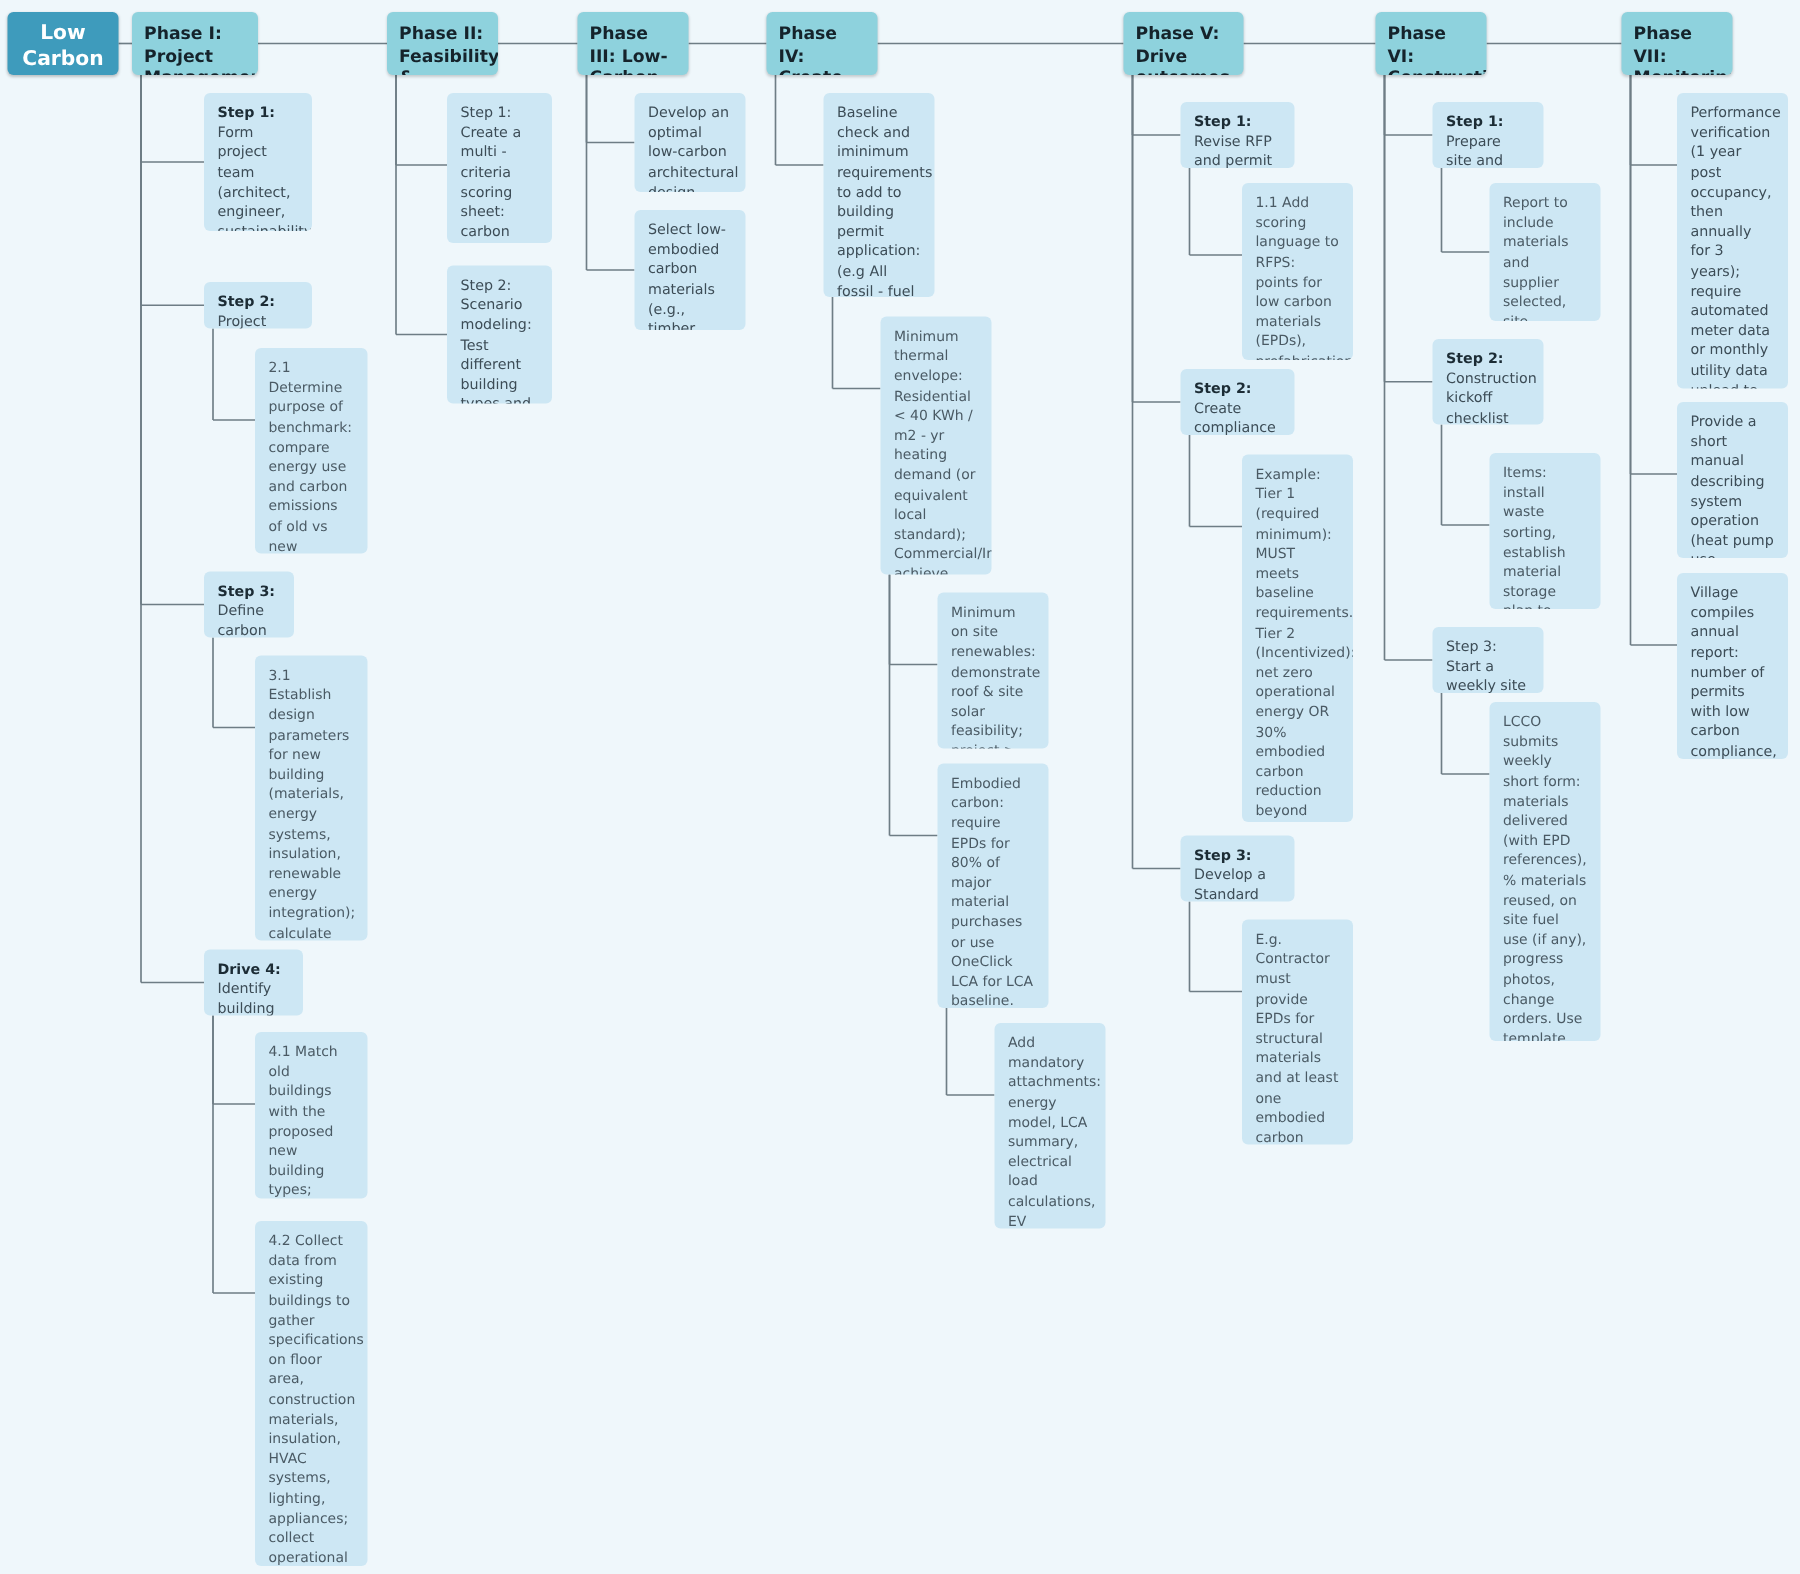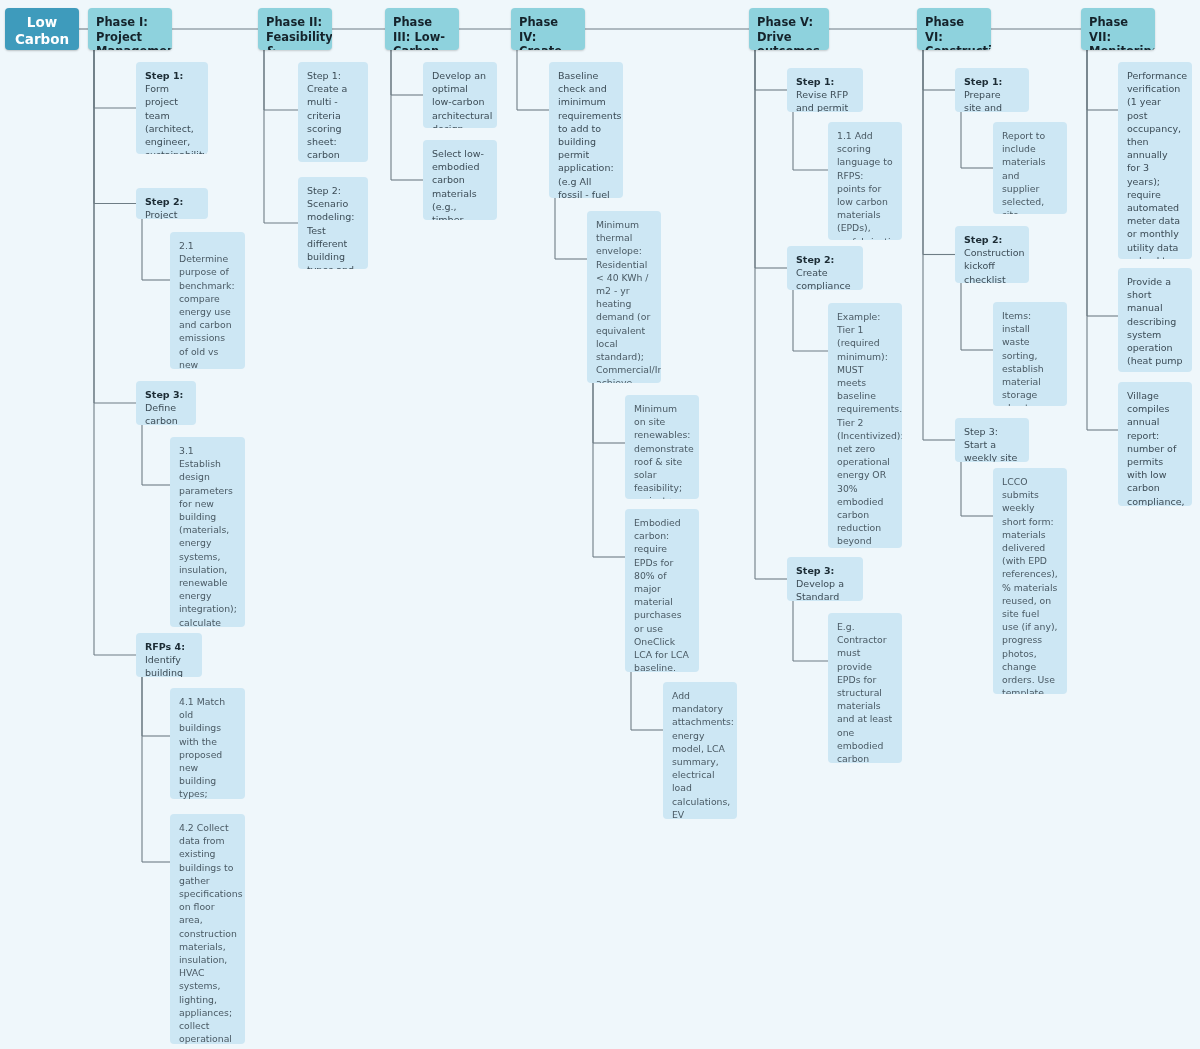--- a/index.html
+++ b/index.html
@@ -151,21 +151,21 @@
       <path d="M1087 50 L1087 430" stroke="#6e7d85" stroke-width="1.1" fill="none"></path>
       <path d="M1087 430 L1118 430" stroke="#6e7d85" stroke-width="1.1" fill="none"></path>
     </svg>
 <div class="node root" style="left: 5px; top: 8px; width: 74px; height: 42px;"><span>Low Carbon New Construction</span></div>
     <div class="node phase" style="left: 88px; top: 8px; width: 84px; height: 42px;"><span>Phase I: Project Management</span></div>
     <div class="node step" style="left: 136px; top: 62px; width: 72px; height: 92px;"><span class="lead">Step 1:</span><span> Form project team (architect, engineer, sustainability consultant, builder) and authority to implement</span></div>
     <div class="node step" style="left: 136px; top: 188px; width: 72px; height: 31px;"><span class="lead">Step 2:</span><span> Project scope &amp;</span></div>
     <div class="node sub" style="left: 170px; top: 232px; width: 75px; height: 137px;"><span>2.1 Determine purpose of benchmark: compare energy use and carbon emissions of old vs new construction.; estimate potential operational and</span></div>
     <div class="node step" style="left: 136px; top: 381px; width: 60px; height: 44px;"><span class="lead">Step 3:</span><span> Define carbon metrics for new</span></div>
     <div class="node sub" style="left: 170px; top: 437px; width: 75px; height: 190px;"><span>3.1 Establish design parameters for new building (materials, energy systems, insulation, renewable energy integration); calculate expected operational carbon with energy use with</span></div>
-    <div class="node step" style="left: 136px; top: 633px; width: 66px; height: 44px;"><span class="lead">RFPs 4:</span><span> Identify building type(s) for comparison</span></div>
+    <div class="node step" style="left: 136px; top: 633px; width: 66px; height: 44px;"><span class="lead">Drive 4:</span><span> Identify building type(s) for comparison</span></div>
     <div class="node sub" style="left: 170px; top: 688px; width: 75px; height: 111px;"><span>4.1 Match old buildings with the proposed new building types; consider size, function and occupancy patterns in the selection</span></div>
     <div class="node sub" style="left: 170px; top: 814px; width: 75px; height: 230px;"><span>4.2 Collect data from existing buildings to gather specifications on floor area, construction materials, insulation, HVAC systems, lighting, appliances; collect operational data and compile their emission factors for electricity, fuel and materials</span></div>
     <div class="node phase" style="left: 258px; top: 8px; width: 74px; height: 42px;"><span>Phase II: Feasibility &amp; Optimization</span></div>
     <div class="node step" style="left: 298px; top: 62px; width: 70px; height: 100px;"><span>Step 1: Create a multi - criteria scoring sheet: carbon footprint, cost, regulatory compliance to weigh for decision -</span></div>
     <div class="node step" style="left: 298px; top: 177px; width: 70px; height: 92px;"><span>Step 2: Scenario modeling: Test different building types and locations for energy performance</span></div>
     <div class="node phase" style="left: 385px; top: 8px; width: 74px; height: 42px;"><span>Phase III: Low-Carbon Design</span></div>
     <div class="node step" style="left: 423px; top: 62px; width: 74px; height: 66px;"><span> Develop an optimal low-carbon architectural design</span></div>
     <div class="node step" style="left: 423px; top: 140px; width: 74px; height: 80px;"><span>Select low-embodied carbon materials (e.g., timber, recycled steel, low-carbon</span></div>
     <div class="node phase" style="left: 511px; top: 8px; width: 74px; height: 42px;"><span>Phase IV: Create Enforceable</span></div>
     <div class="node step" style="left: 549px; top: 62px; width: 74px; height: 136px;"><span>Baseline check and iminimum requirements to add to building permit application: (e.g All fossil - fuel appliances banned in new construction (no natural gas</span></div>

